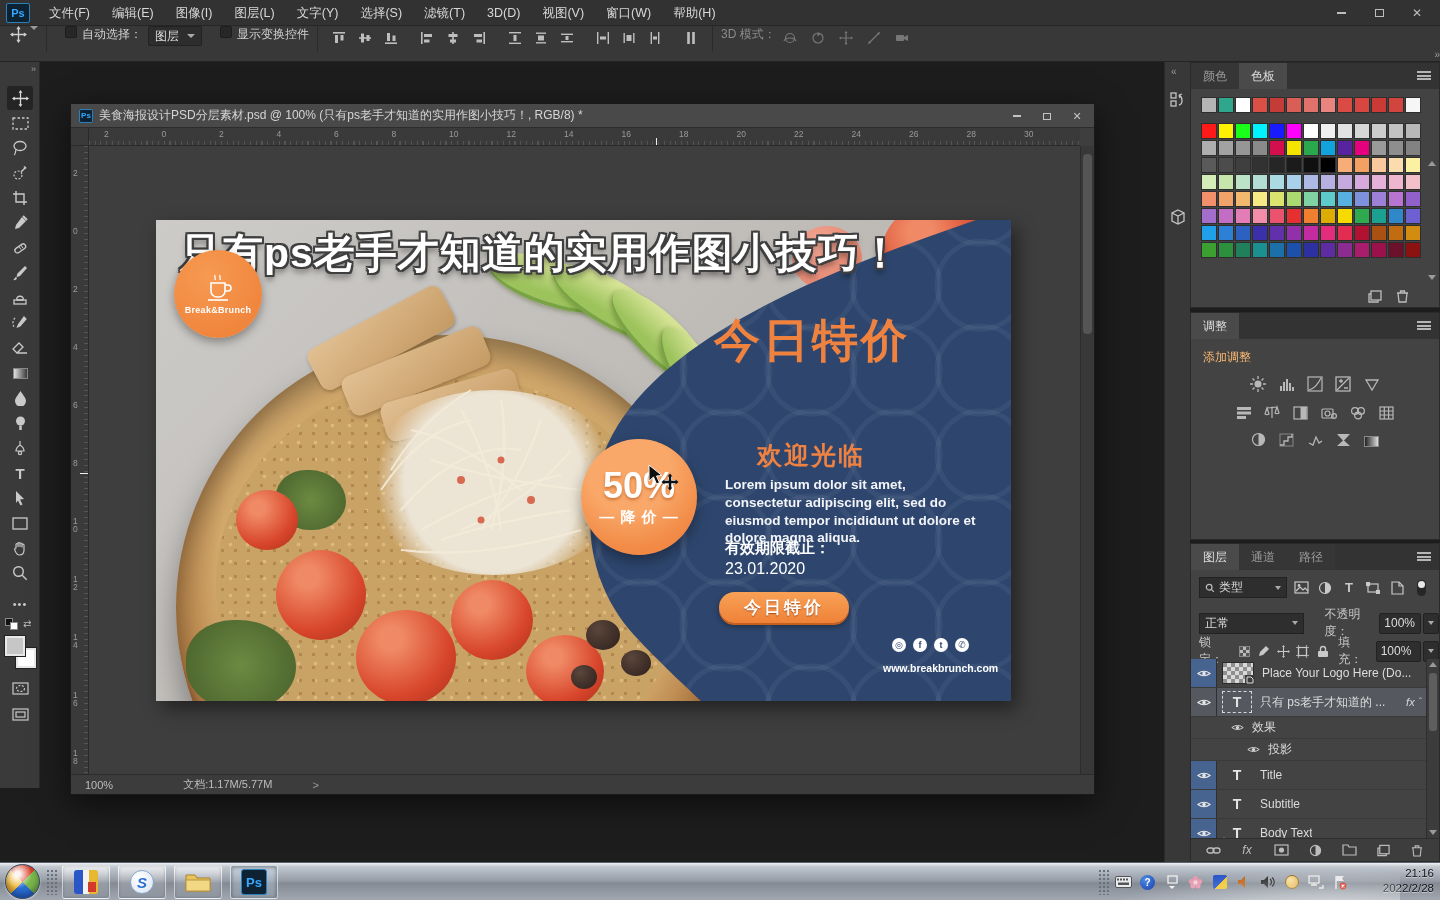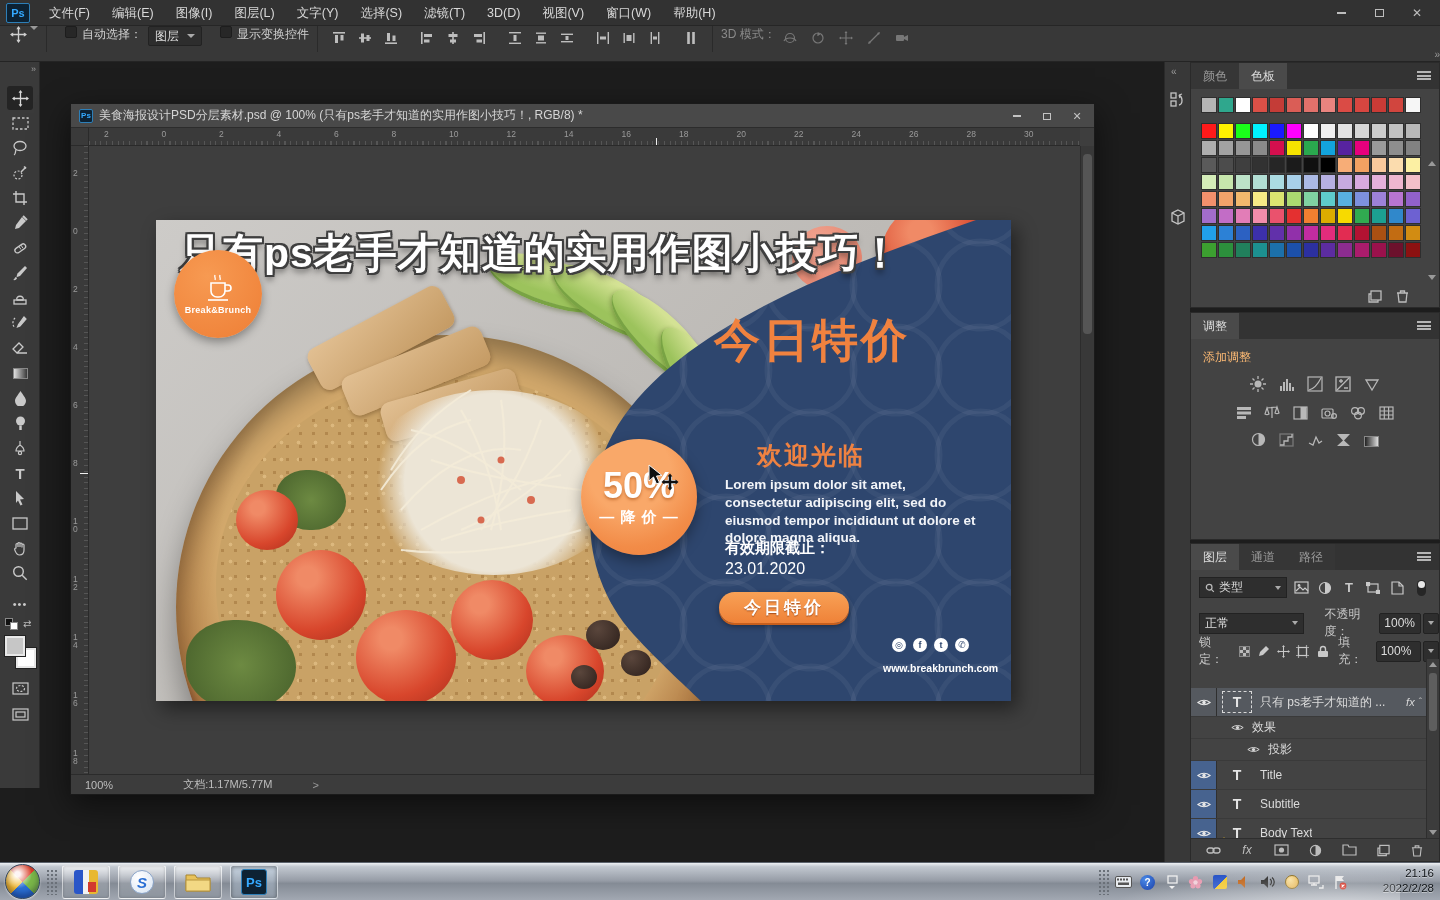--- a/index.html
+++ b/index.html
@@ -1074,20 +1074,35 @@
         </span>
       <span style="font-size:12px;color:#c9c9c9;margin-left:6px">填充：</span>
       <span class="valbox" style="width:46px;margin-left:2px">
           <span>100%</span>
         </span>
       <span class="valbox" style="width:16px;margin-left:2px;justify-content:center">
           <span style="border-left:3.5px solid transparent;border-right:3.5px solid transparent;border-top:4px solid #aaa"></span>
         </span>
     </div>
 
+    <div class="lrow" style="top:115px;height:29px">
+      <span class="eyecell blue">
+          <svg width="14" height="9" viewBox="0 0 16 10">
+            <path d="M1 5Q8 0 15 5Q8 10 1 5Z" fill="none" stroke="#e8e8e8" stroke-width="1.2"></path>
+            <circle cx="8" cy="5" r="2" fill="#e8e8e8"></circle>
+          </svg>
+        </span>
+      <span class="checker">
+          <svg style="position:absolute;right:-2px;bottom:-2px" width="10" height="10" viewBox="0 0 10 10">
+            <rect width="10" height="10" fill="#3c3c3c"></rect>
+            <path d="M2 2h4l2 2v4H2z" fill="none" stroke="#ddd" stroke-width="1"></path>
+          </svg>
+        </span>
+      <span class="lname">Place Your Logo Here (Do...</span>
+    </div>
     <div class="lrow" style="top:144px;height:29px;background:#55595f">
       <span class="eyecell">
           <svg width="14" height="9" viewBox="0 0 16 10">
             <path d="M1 5Q8 0 15 5Q8 10 1 5Z" fill="none" stroke="#e8e8e8" stroke-width="1.2"></path>
             <circle cx="8" cy="5" r="2" fill="#e8e8e8"></circle>
           </svg>
         </span>
       <span class="lthumb-t" style="outline:1px dashed #d8d8d8;outline-offset:-1px">T</span>
       <span class="lname">只有 ps老手才知道的 ...</span>
       <span style="margin-left:auto;font-size:11px;font-style:italic;color:#d8d8d8">fx</span>

